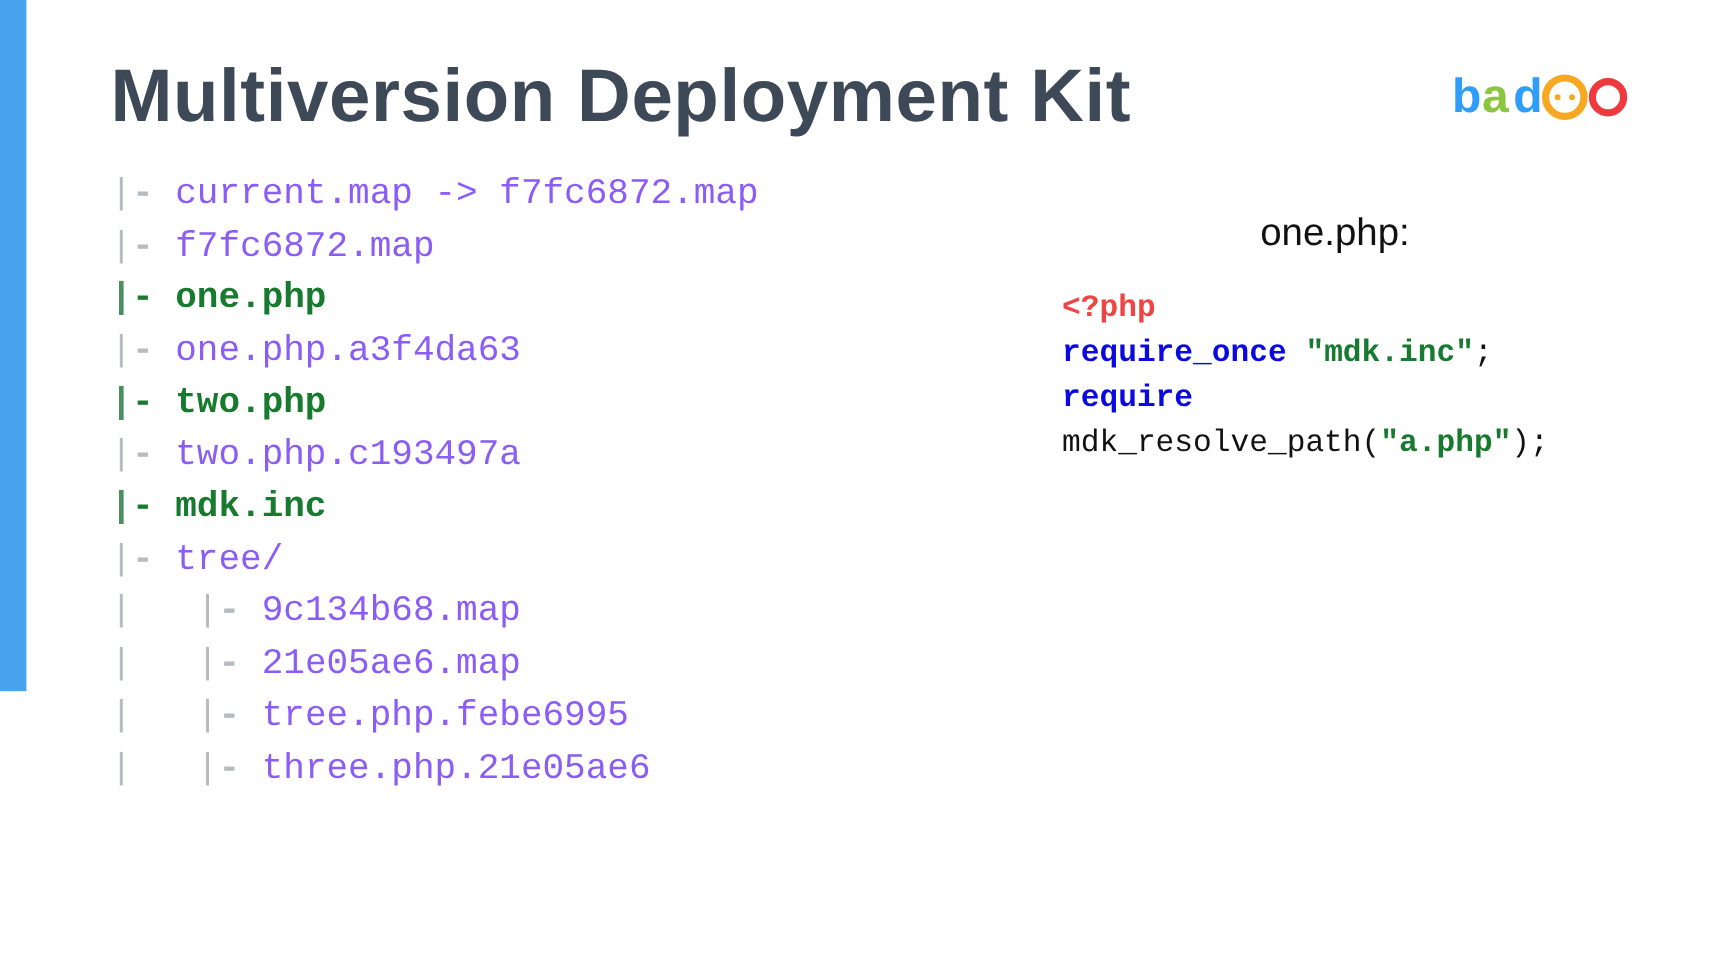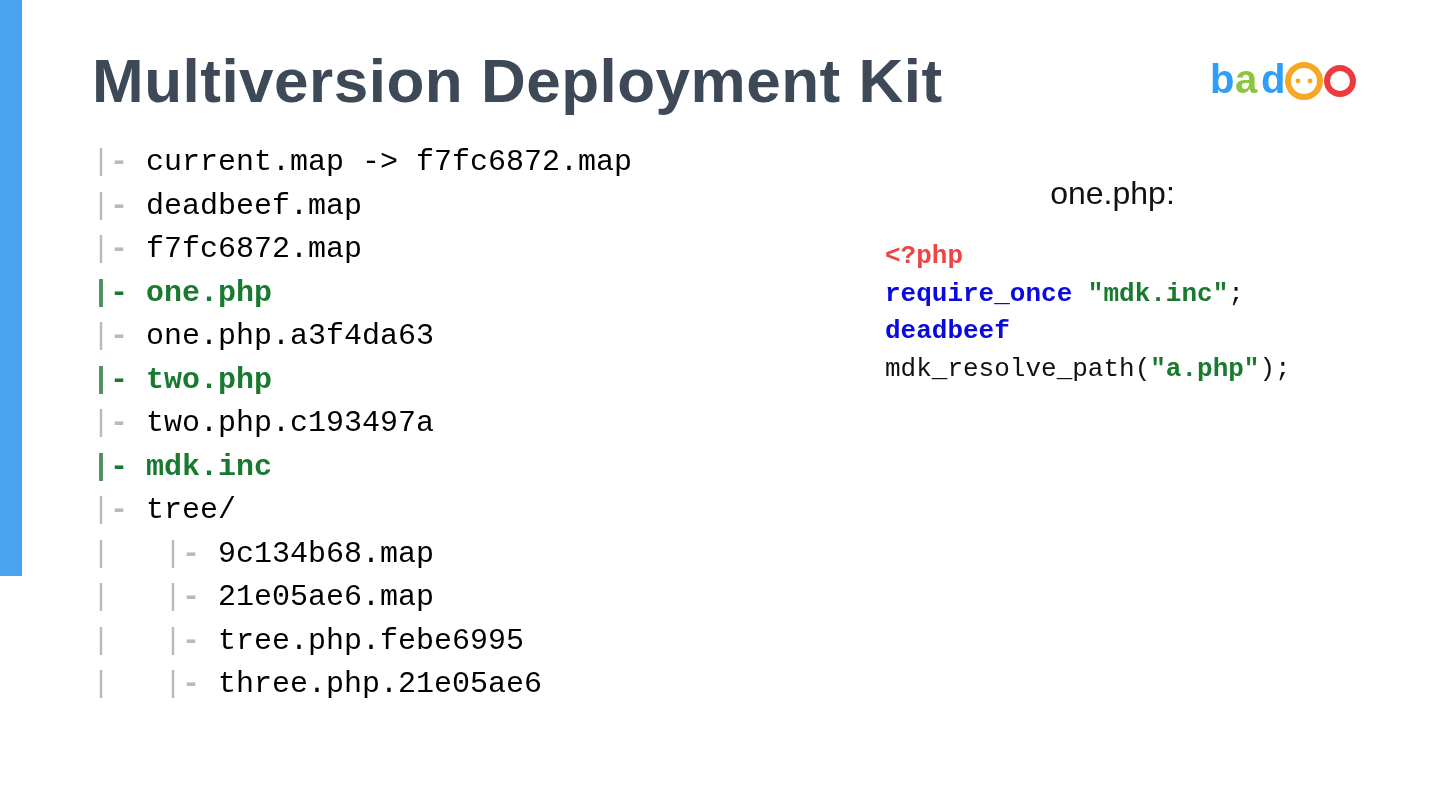--- a/index.html
+++ b/index.html
@@ -10,21 +10,21 @@
   .header-row { display:flex; align-items:center; justify-content:space-between; margin-bottom:28px; }
   .title { font-size:62px; font-weight:800; color:#3e4958; letter-spacing:0.5px; line-height:1.05; }
   .logo { display:flex; align-items:center; gap:2px; font-weight:700; }
   .tree-block { font-family:"Courier New",Courier,monospace; font-size:30px; line-height:1.45; color:#111; }
   .tree-line { white-space:pre; }
   .pipe { color:#b7bbc0; }
   .dash { color:#b7bbc0; font-weight:700; }
   .highlight { color:#187a2f; font-weight:700; }
   .highlight .pipe { color:#4b8f5e; }
   .highlight .dash { color:#187a2f; }
-  .normal-file { color:#000000; }
+  .normal-file { color:#8b5cf6; }
   .right-col { position:absolute; right:90px; top:175px; width:455px; }
   .code-title { font-size:32px; color:#111; text-align:center; margin-bottom:26px; font-weight:400; }
   .code-block { font-family:"Courier New",Courier,monospace; font-size:26px; line-height:1.45; }
   .code-line { white-space:pre; }
   .php-tag { color:#ef4444; font-weight:700; }
   .php-kw { color:#0a0ae0; font-weight:700; }
   .php-str { color:#187a2f; font-weight:700; }
   .php-func { color:#111; }
 </style>
 </head>
@@ -44,38 +44,37 @@
           <circle id="logo-o1" cx="94" cy="22" r="16" fill="none" stroke-width="6" stroke="#f7a823"></circle>
           <circle id="logo-o1-dot-l" cx="88" cy="22" r="2.4" fill="#f7a823"></circle>
           <circle id="logo-o1-dot-r" cx="100" cy="22" r="2.4" fill="#f7a823"></circle>
           <circle id="logo-o2" cx="130" cy="22" r="13" fill="none" stroke-width="6" stroke="#ee3a3f"></circle>
         </svg>
       </div>
     </div>
 
     <div class="tree-block" id="tree-block">
         <div class="tree-line"><span class="pipe">|</span><span class="dash">- </span><span class="normal-file">current.map -&gt; f7fc6872.map</span></div>
-        <div class="tree-line"><span class="pipe">|</span><span class="dash">- </span><span class="normal-file">deadbeef.map</span></div>
         <div class="tree-line"><span class="pipe">|</span><span class="dash">- </span><span class="normal-file">f7fc6872.map</span></div>
         <div class="tree-line highlight"><span class="pipe">|</span><span class="dash">- </span><span class="highlight">one.php</span></div>
         <div class="tree-line"><span class="pipe">|</span><span class="dash">- </span><span class="normal-file">one.php.a3f4da63</span></div>
         <div class="tree-line highlight"><span class="pipe">|</span><span class="dash">- </span><span class="highlight">two.php</span></div>
         <div class="tree-line"><span class="pipe">|</span><span class="dash">- </span><span class="normal-file">two.php.c193497a</span></div>
         <div class="tree-line highlight"><span class="pipe">|</span><span class="dash">- </span><span class="highlight">mdk.inc</span></div>
         <div class="tree-line"><span class="pipe">|</span><span class="dash">- </span><span class="normal-file">tree/</span></div>
         <div class="tree-line"><span class="pipe">|</span><span>   </span><span class="pipe">|</span><span class="dash">- </span><span class="normal-file">9c134b68.map</span></div>
         <div class="tree-line"><span class="pipe">|</span><span>   </span><span class="pipe">|</span><span class="dash">- </span><span class="normal-file">21e05ae6.map</span></div>
         <div class="tree-line"><span class="pipe">|</span><span>   </span><span class="pipe">|</span><span class="dash">- </span><span class="normal-file">tree.php.febe6995</span></div>
         <div class="tree-line"><span class="pipe">|</span><span>   </span><span class="pipe">|</span><span class="dash">- </span><span class="normal-file">three.php.21e05ae6</span></div>
       </div>
 
     <div class="right-col">
       <div class="code-title">one.php:</div>
       <div class="code-block">
         <div class="code-line"><span class="php-tag">&lt;?php</span></div>
         <div class="code-line"><span class="php-kw">require_once</span><span> </span><span class="php-str">"mdk.inc"</span><span class="php-func">;</span></div>
-        <div class="code-line"><span class="php-kw">deadbeef</span></div>
+        <div class="code-line"><span class="php-kw">require</span></div>
         <div class="code-line"><span class="php-func">mdk_resolve_path(</span><span class="php-str">"a.php"</span><span class="php-func">);</span></div>
       </div>
     </div>
 
   </div>
 </div>
 
 </body></html>

